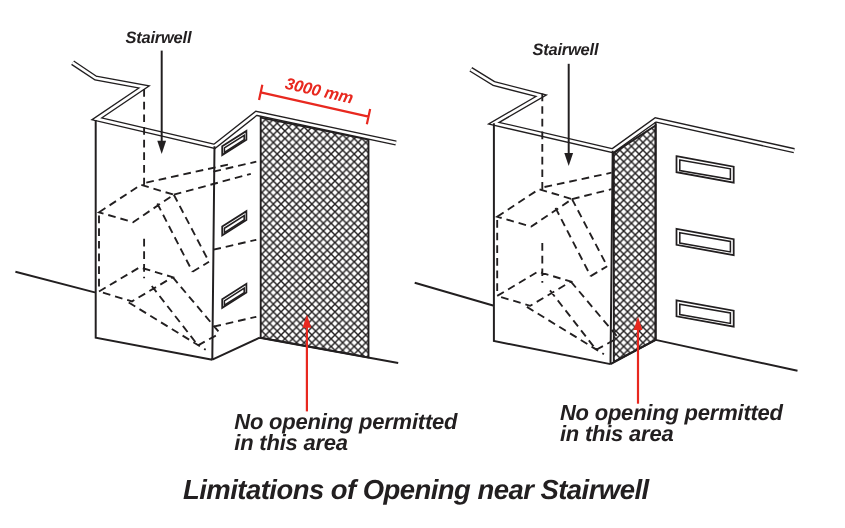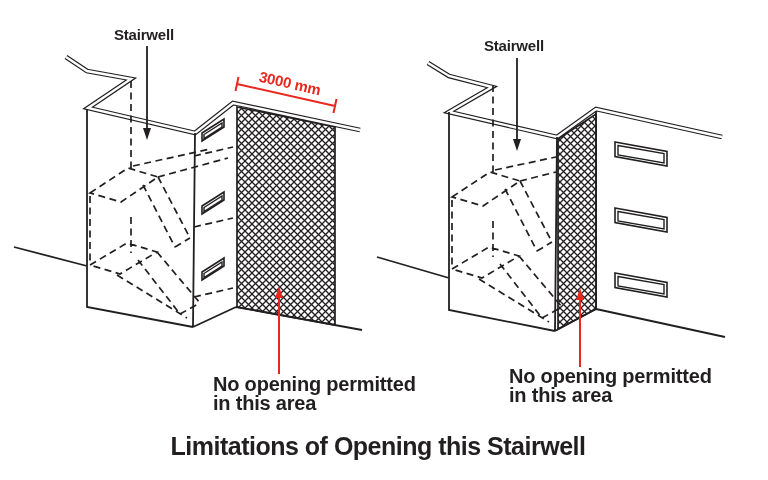--- a/index.html
+++ b/index.html
@@ -1,19 +1,19 @@
 <!DOCTYPE html>
 <html style="--ink: #221f20; --accent: #e8281f; --bg: #ffffff;"><head>
 <meta charset="utf-8">
 <style>
   :root { --ink:#221f20; --accent:#e8281f; --bg:#ffffff; }
   html,body { margin:0; padding:0; background:#fff; }
   .canvas {
     position:relative; width:768px; height:480px; background:var(--bg);
-    font-family:"Liberation Sans", sans-serif; color:var(--ink); overflow:hidden;
+    font-family:"Liberation Sans", sans-serif; color:var(--ink); overflow:hidden;font-style:italic;
   }
   .canvas svg { position:absolute; left:0; top:0; }
   .lbl { position:absolute; font-weight:700; white-space:nowrap; }
   .stairwell-lbl { font-size:15px; letter-spacing:-0.2px; }
   .note-lbl { font-size:20px; letter-spacing:-0.2px; line-height:19px; }
   .dim-lbl {
     font-size:15px; letter-spacing:-0.2px; color:var(--accent);
     transform:translate(-50%,-50%) rotate(12.7deg);
   }
   .title-lbl {
@@ -135,14 +135,14 @@
   <div class="lbl note-lbl" style="left:213px; top:375px;">
     <div>No opening permitted</div>
     <div>in this area</div>
   </div>
 
   <div class="lbl note-lbl" style="left:509px; top:367px;">
     <div>No opening permitted</div>
     <div>in this area</div>
   </div>
 
-  <div class="lbl title-lbl" style="left:378px; top:432px;">Limitations of Opening this Stairwell</div>
+  <div class="lbl title-lbl" style="left:378px; top:432px;">Limitations of Opening near Stairwell</div>
 </div>
 
 </body></html>

